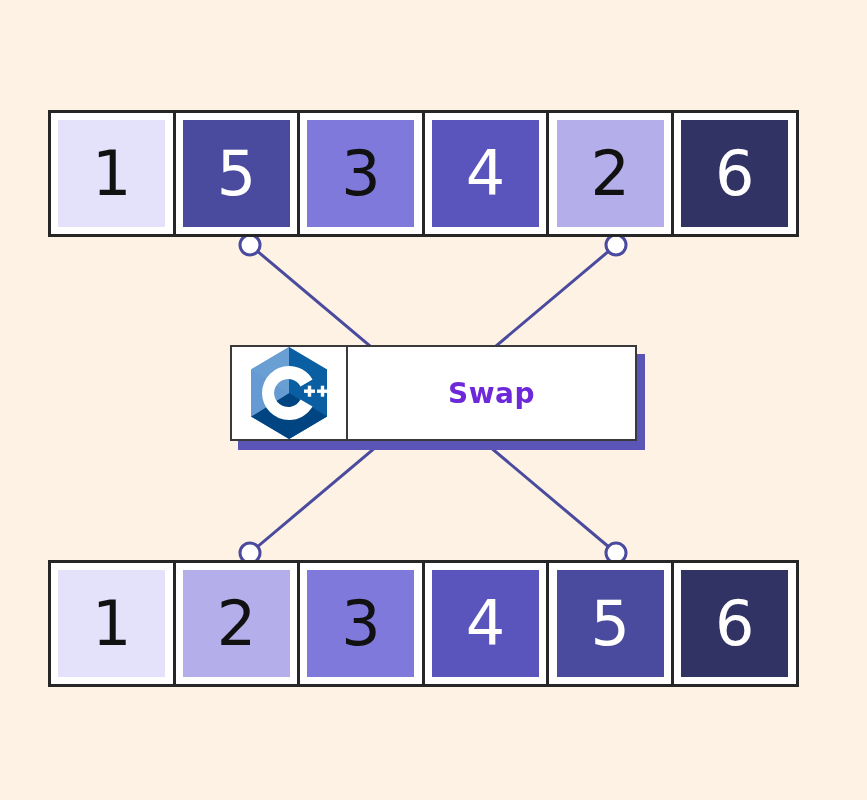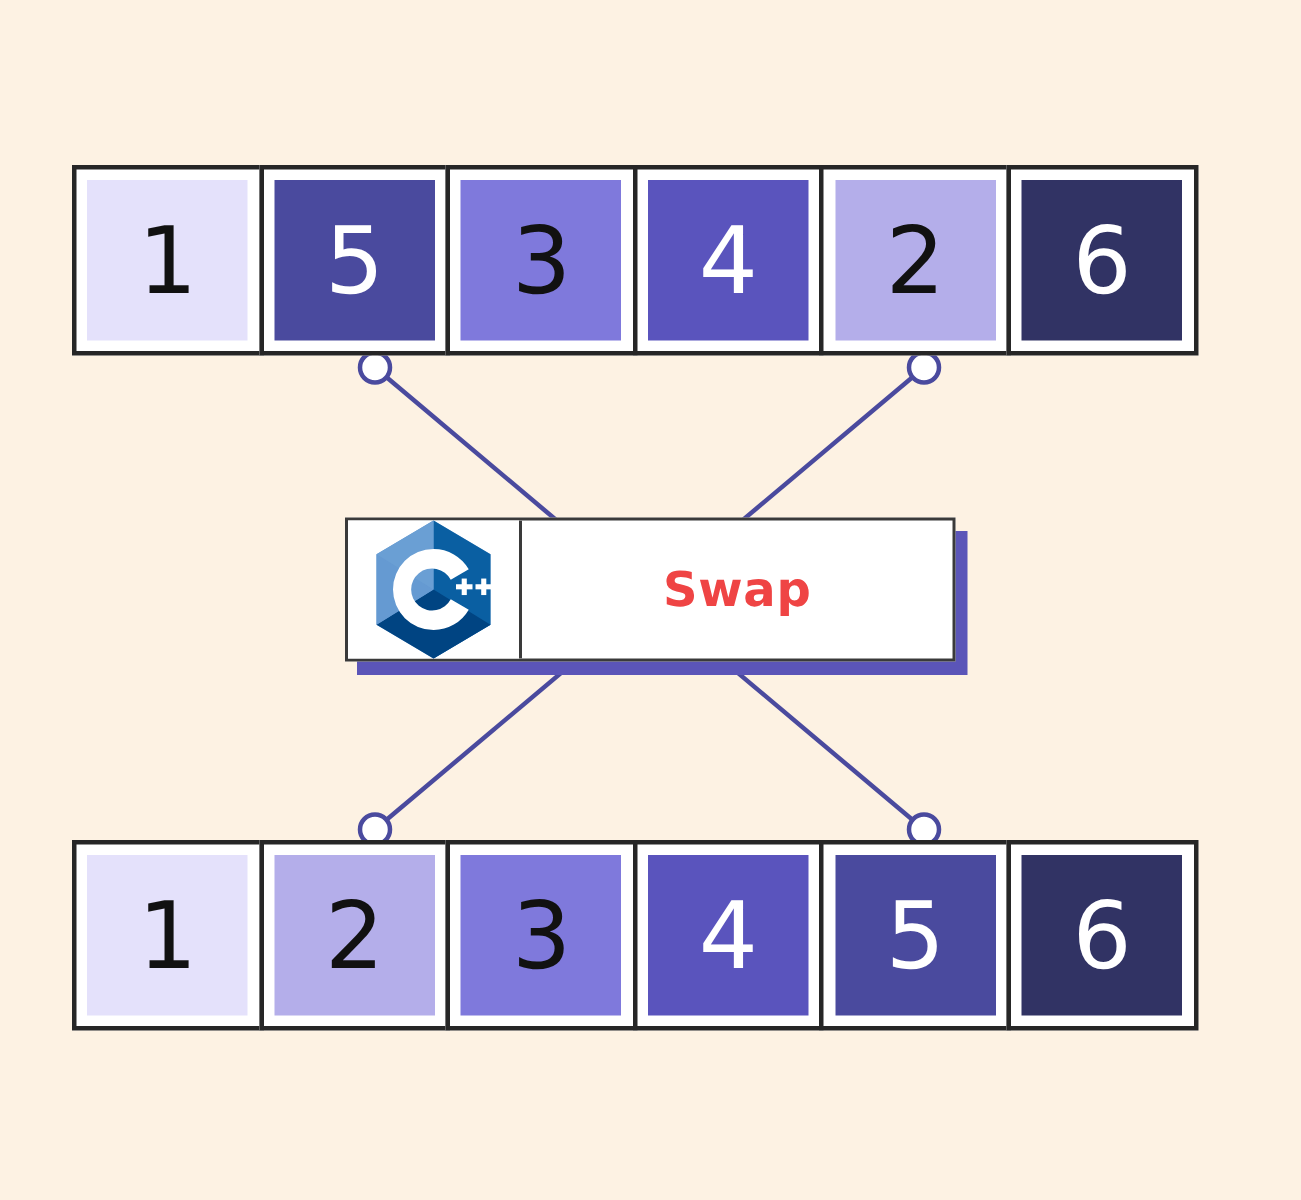--- a/index.html
+++ b/index.html
@@ -104,23 +104,23 @@
     background: #ffffff;
   }
   #swap-label-cell {
     flex: 1 1 auto;
     display: flex;
     align-items: center;
     justify-content: center;
   }
   #swap-label {
     font-family: "DejaVu Sans", sans-serif;
-    font-size: 32px;
+    font-size: 28px;
     font-weight: bold;
-    color: #ef4444;
+    color: #6d28d9;
     letter-spacing: 0.5px;
   }
   .cpp-logo { display: block; }
 </style>
 </head>
 <body>
 
 <div id="stage">
 
   <svg id="wires" viewBox="0 0 867 800" xmlns="http://www.w3.org/2000/svg">

